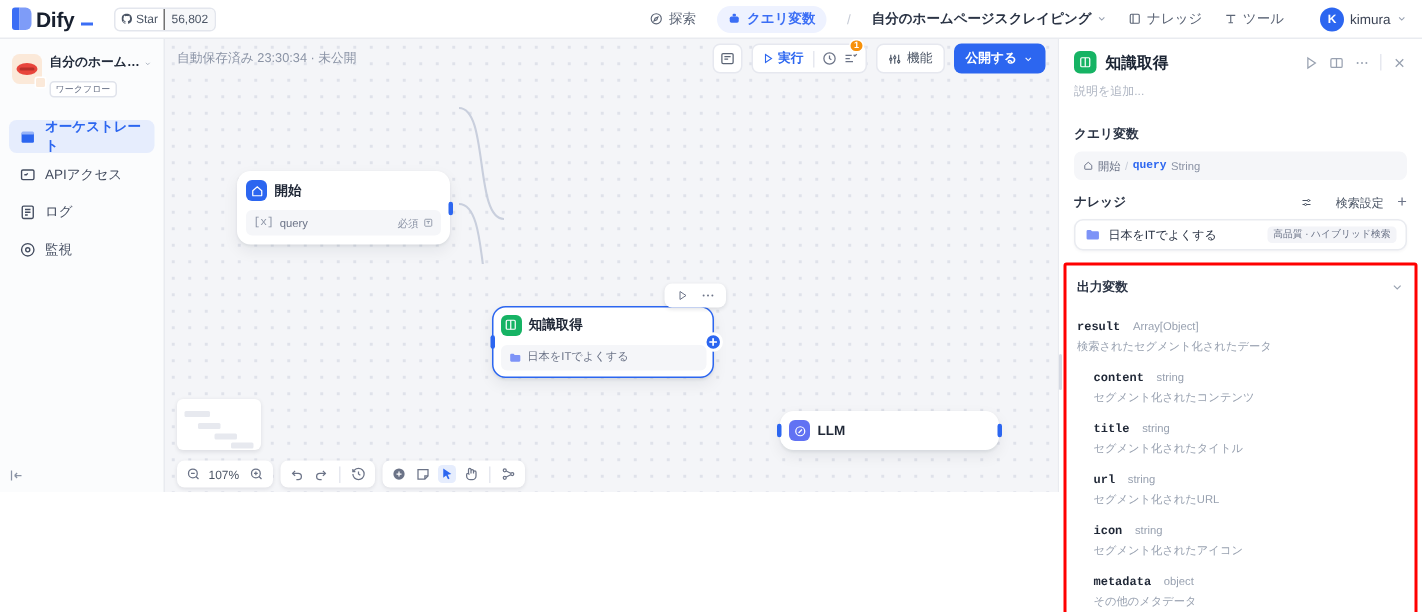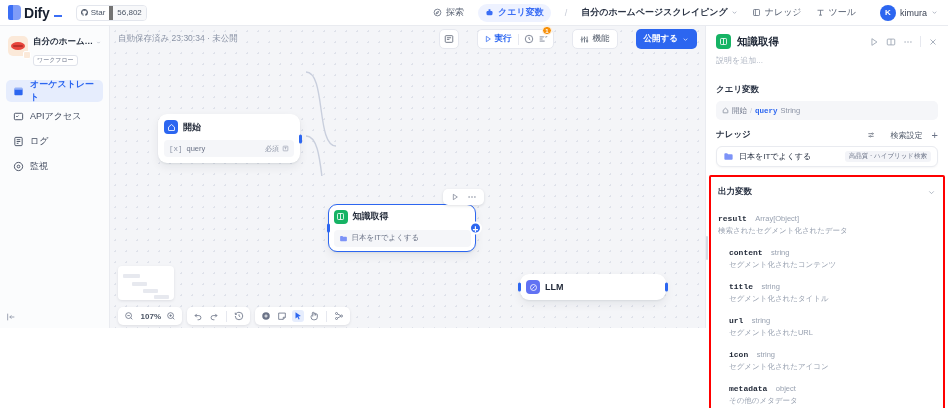--- a/index.html
+++ b/index.html
@@ -28,21 +28,21 @@
   .brand-underscore { width: 8px; height: 2px; background: #3b6ef5; margin-left: 1px; margin-top: 6px; }
 
   .star-chip {
     display: flex; align-items: center; height: 16px;
     border: 1px solid #e3e6ed; border-radius: 4px; overflow: hidden; background: #fff;
     margin-left: 6px;
   }
   .star-chip .sc-l { display: flex; align-items: center; gap: 3px; padding: 0 4px; font-size: 8px; color: #4b5565; }
   .star-chip .sc-r {
     padding: 0 4px; font-size: 8px; color: #4b5565; background: #f7f8fa;
-    border-left: 4px solid #737373; height: 100%; display: flex; align-items: center;
+    border-left: 1px solid #737373; height: 100%; display: flex; align-items: center;
   }
 
   .top-spacer { flex: 1; }
 
   .top-nav { display: flex; align-items: center; gap: 14px; }
   .tn-item { display: flex; align-items: center; gap: 4px; font-size: 9px; color: #5b6475; cursor: pointer; }
   .tn-pill {
     display: flex; align-items: center; gap: 4px; height: 18px; padding: 0 7px;
     background: #eef2ff; border-radius: 9px; color: #3b6ef5; font-size: 9px; font-weight: 700;
   }
@@ -105,21 +105,21 @@
     flex: 1; position: relative; min-width: 0;
     background-color: #f4f5f8;
     background-image: radial-gradient(#dfe2ea 1px, transparent 1px);
     background-size: 11px 11px;
   }
   .canvas-topbar {
     position: absolute; left: 0; top: 0; right: 0; height: 26px;
     display: flex; align-items: center; padding: 0 8px; z-index: 12;
   }
   .autosave { font-size: 8.5px; color: #8a93a5; }
-  .ct-right { margin-left: auto; display: flex; align-items: flex-end; gap: 18px; padding-left: 11px; }
+  .ct-right { margin-left: auto; display: flex; align-items: flex-end; gap: 6px; padding-left: 11px; }
   .icon-btn {
     width: 20px; height: 20px; border-radius: 5px; background: #fff;
     border: 1px solid #e6e8ef; display: flex; align-items: center; justify-content: center;
     color: #5b6475; cursor: pointer;
   }
   .btn-group {
     display: flex; align-items: center; gap: 2px; height: 20px; background: #fff;
     border: 1px solid #e6e8ef; border-radius: 5px; padding: 0 4px; position: relative;
   }
   .run-btn { display: flex; align-items: center; gap: 3px; font-size: 8.5px; color: #2c66f0; font-weight: 700; cursor: pointer; padding: 0 2px; }
@@ -189,21 +189,21 @@
   
   .bottom-tools {
     position: absolute; left: 8px; bottom: 3px; display: flex; align-items: center; gap: 5px; z-index: 14;
   }
   .tool-grp {
     display: flex; align-items: center; gap: 4px; height: 18px; background: #fff;
     border-radius: 5px; box-shadow: 0 1px 3px rgba(16,24,40,.1); padding: 0 5px;
   }
   .tool-btn { display: flex; align-items: center; justify-content: center; color: #6b7387; cursor: pointer; width: 12px; height: 12px; }
   .tool-btn.active { background: #e6edfd; color: #2c66f0; border-radius: 3px; }
-  .zoom-val { font-size: 8px; color: #4b5565; min-width: 22px; text-align: right; font-weight: bold; }
+  .zoom-val { font-size: 8px; color: #4b5565; min-width: 22px; text-align: left; }
   .collapse-btn {
     position: absolute; left: 6px; bottom: 4px; color: #8a93a5; font-size: 9px; z-index: 14;
   }
 
   
   .panel {
     width: 243px; flex: 0 0 243px; background: #fff; border-left: 1px solid #e9ebf0;
     display: flex; flex-direction: column; position: relative; z-index: 25;
   }
   .p-head { padding: 8px 10px 4px 10px; }

